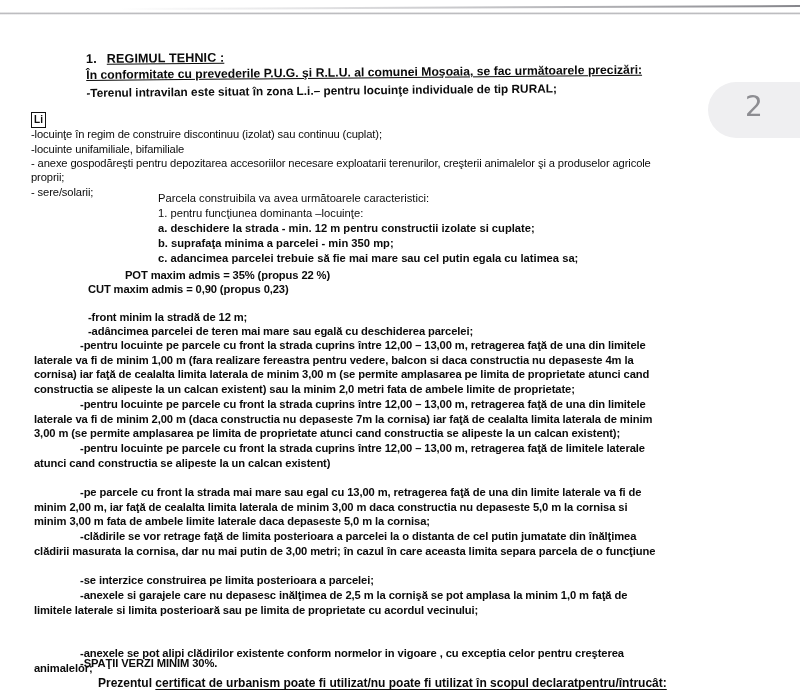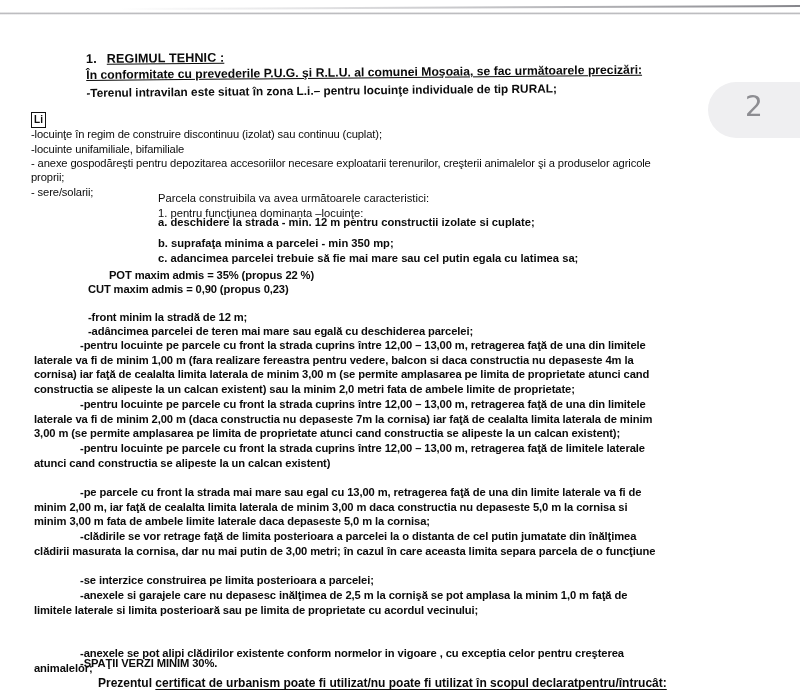--- a/index.html
+++ b/index.html
@@ -183,25 +183,25 @@
   <div class="li-tag">Li</div>
 
   <div class="ln plain" style="left:31px; top:128px;">-locuinţe în regim de construire discontinuu (izolat) sau continuu (cuplat);</div>
   <div class="ln plain" style="left:31px; top:143px;">-locuinte unifamiliale, bifamiliale</div>
   <div class="ln plain" style="left:31px; top:157px;">- anexe gospodăreşti pentru depozitarea accesoriilor necesare exploatarii terenurilor, creşterii animalelor şi a   produselor agricole</div>
   <div class="ln plain" style="left:31px; top:171px;">proprii;</div>
   <div class="ln plain" style="left:31px; top:186px;">-  sere/solarii;</div>
 
   <div class="mid plain" style="top:192px;">Parcela construibila va avea următoarele caracteristici:</div>
   <div class="mid plain" style="top:207px;">1. pentru funcţiunea dominanta –locuinţe:</div>
-  <div class="mid b" style="top:216px;">a. deschidere la strada - min. 12 m pentru constructii izolate si cuplate;</div>
+  <div class="mid b" style="top:222px;">a. deschidere la strada - min. 12 m pentru constructii izolate si cuplate;</div>
   <div class="mid b" style="top:237px;">b. suprafaţa minima a parcelei - min 350 mp;</div>
   <div class="mid b" style="top:252px;">c. adancimea parcelei trebuie să fie mai mare sau cel putin egala cu latimea sa;</div>
 
-  <div class="ln b" style="left:72px; top:269px;padding-left:37px;">POT maxim admis  = 35% (propus 22 %)</div>
+  <div class="ln b" style="left:88px; top:269px;padding-left:37px;">POT maxim admis  = 35% (propus 22 %)</div>
   <div class="ln b" style="left:88px; top:283px;">CUT maxim admis  = 0,90 (propus 0,23)</div>
   <div class="ln b" style="left:88px; top:311px;">-front minim la stradă de 12 m;</div>
   <div class="ln b" style="left:88px; top:325px;">-adâncimea parcelei de teren mai mare sau egală cu deschiderea parcelei;</div>
 
   <div class="para" style="left:34px; top:338px; width:744px;">
     <div style="text-indent:46px;">-pentru locuinte pe parcele cu front la strada cuprins între 12,00 – 13,00 m, retragerea faţă de una din limitele</div>
     <div>laterale va fi de minim 1,00 m (fara realizare fereastra pentru vedere, balcon si daca constructia nu depaseste 4m la</div>
     <div>cornisa) iar faţă de cealalta limita laterala de minim 3,00 m (se permite amplasarea pe limita de proprietate atunci cand</div>
     <div>constructia se alipeste la un calcan existent) sau la minim 2,0 metri fata de ambele limite de proprietate;</div>
   </div>

